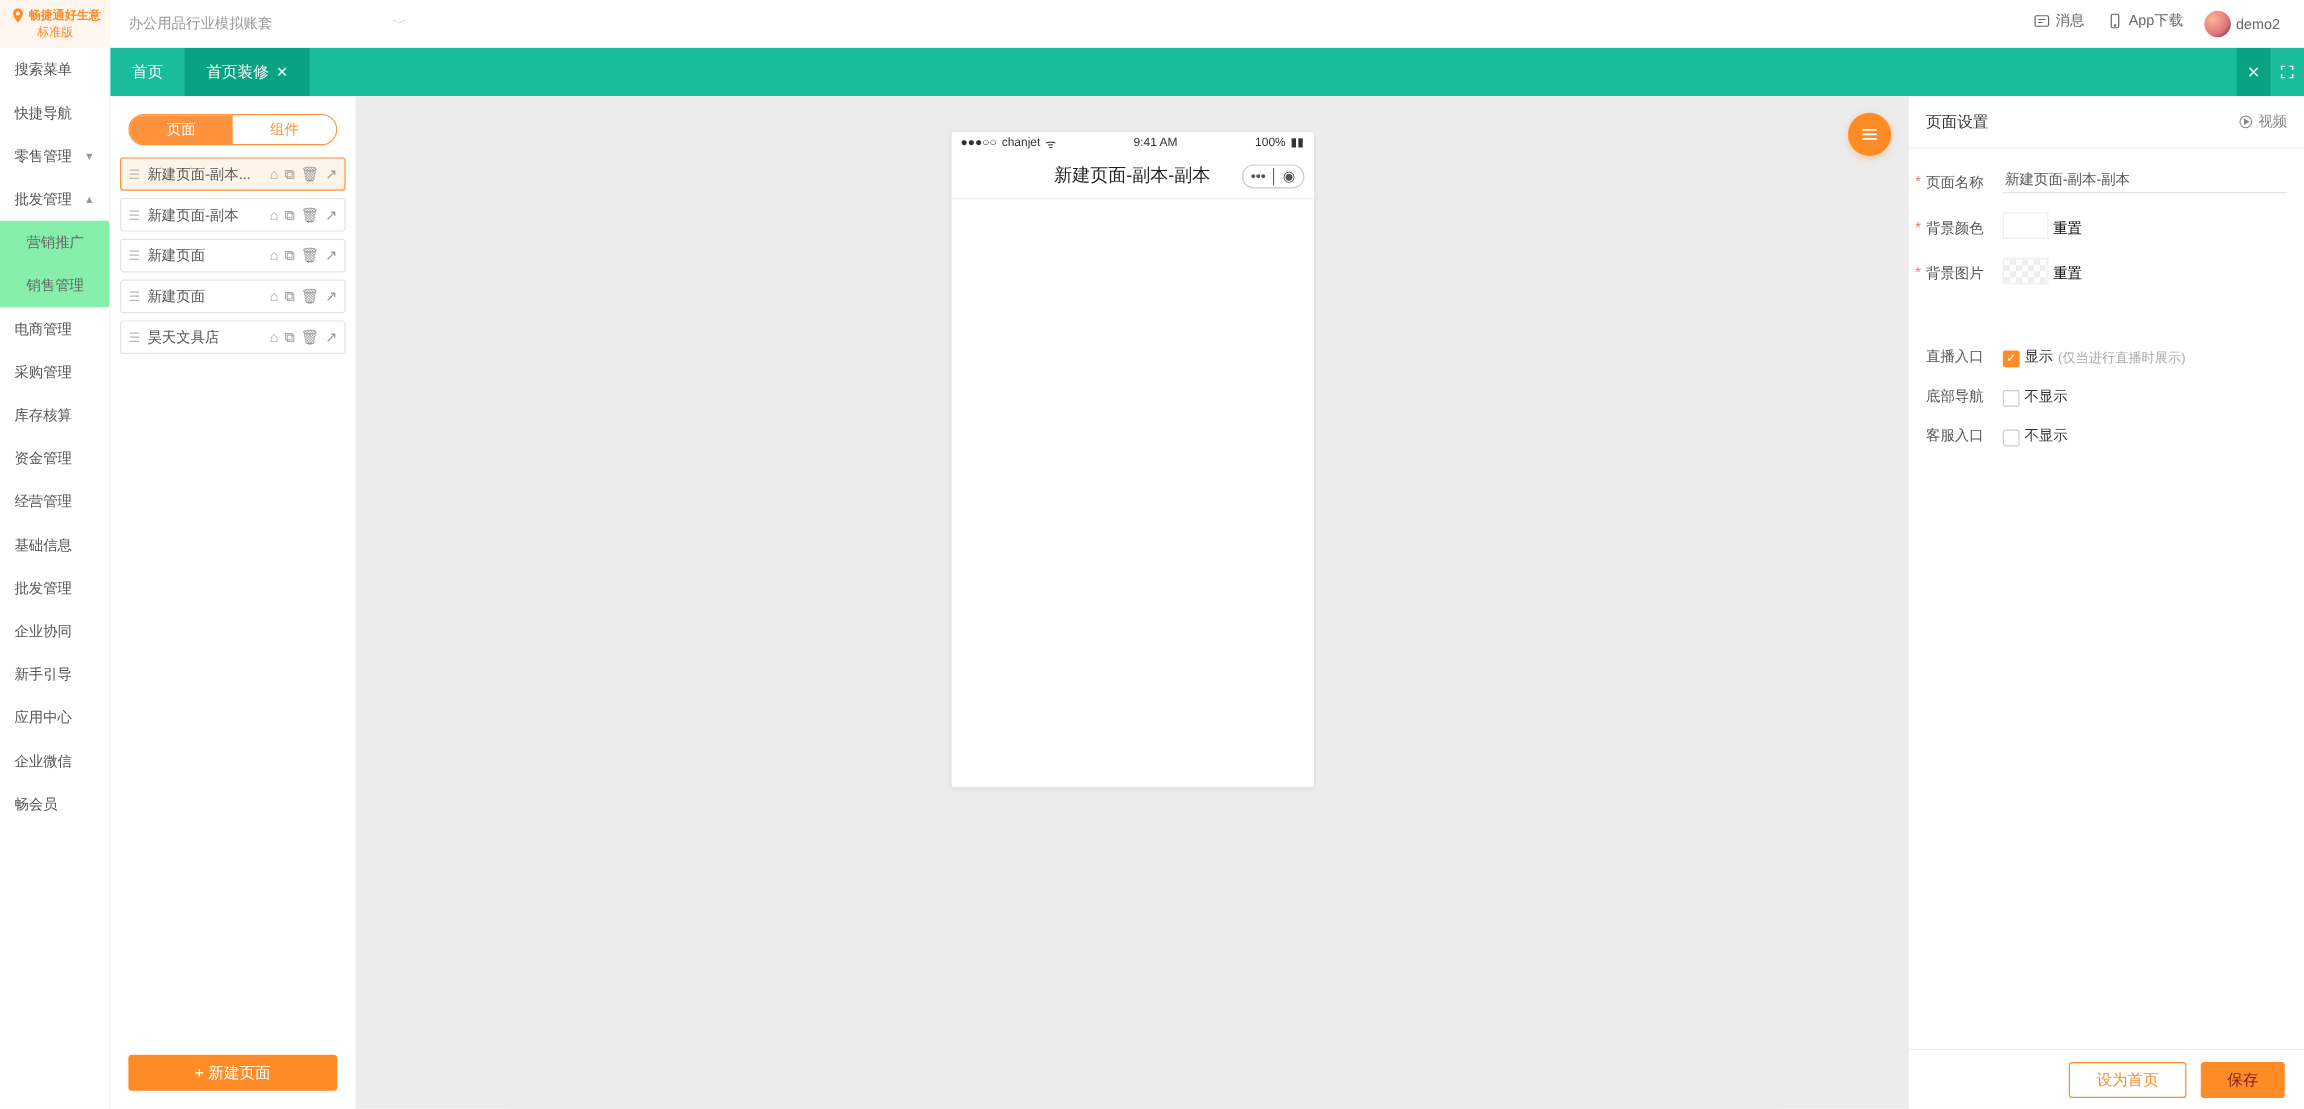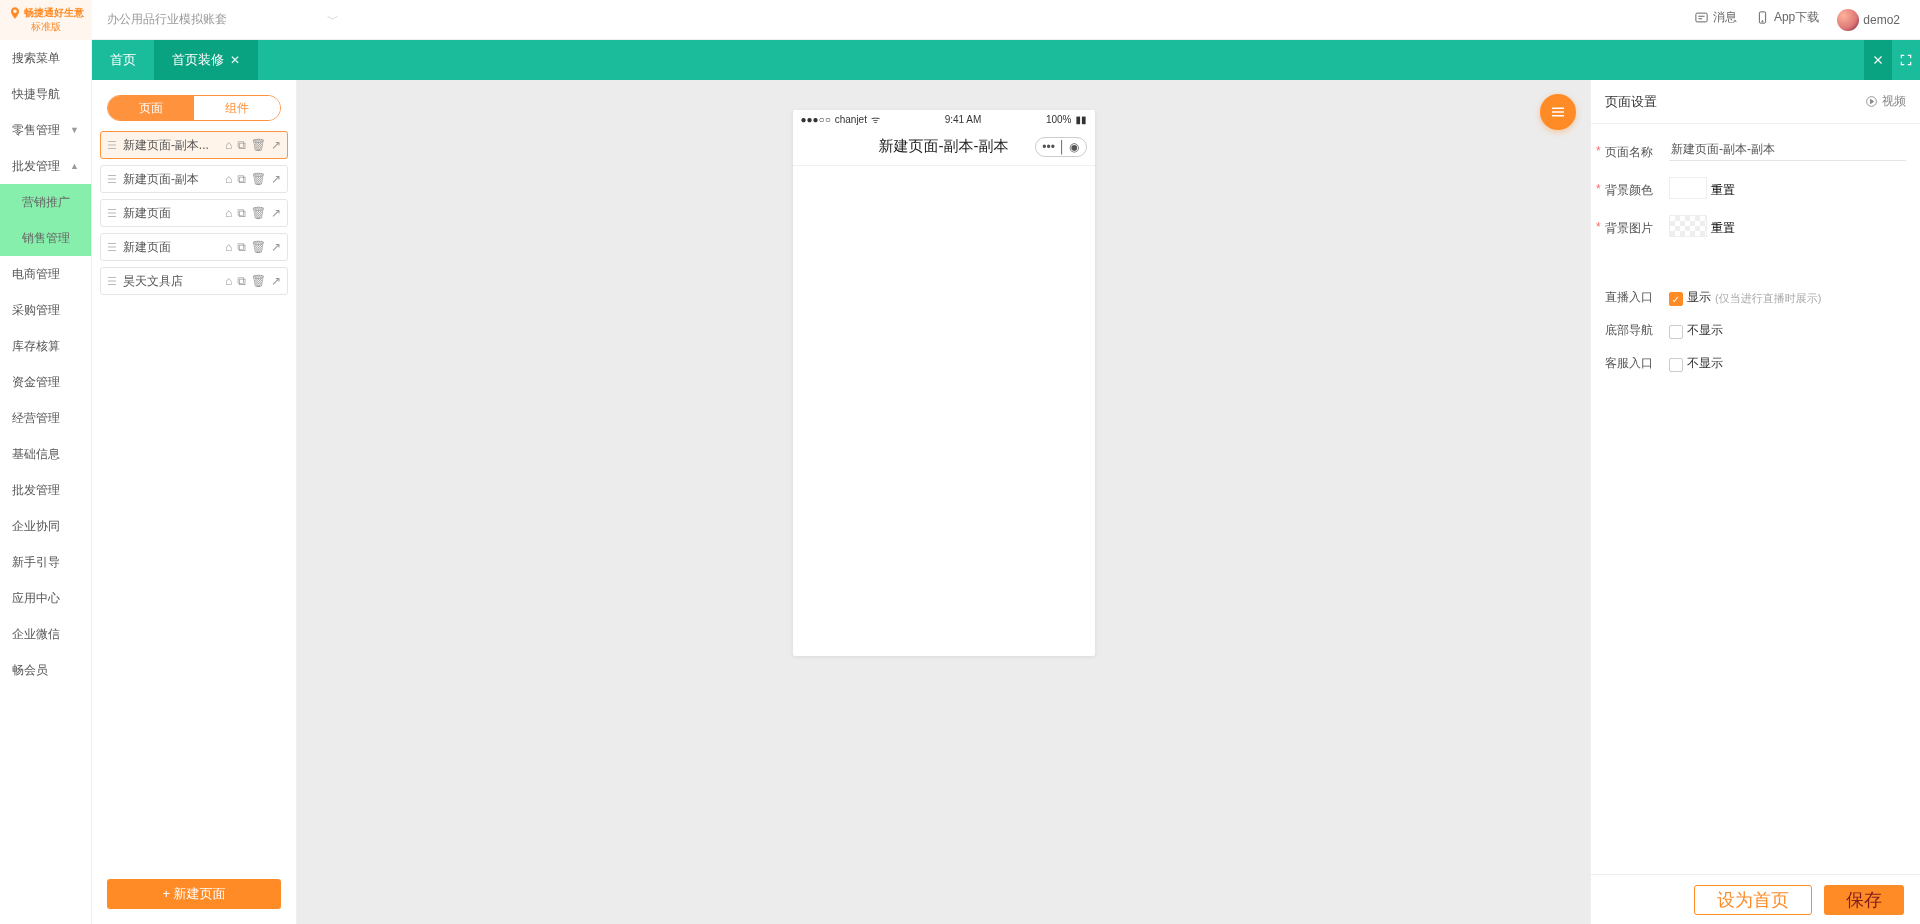--- a/index.html
+++ b/index.html
@@ -71,21 +71,21 @@
 .f-row .req::before{content:"*";color:#f56c6c;position:absolute;left:-9px}
 .txt-input{flex:1;border:none;border-bottom:1px solid #e5e5e5;padding:4px 2px;font-size:12px;color:#555;outline:none}
 .swatch{width:38px;height:22px;border:1px solid #eee;background:#fff}
 .swatch.checker{background-image:linear-gradient(45deg,#eee 25%,transparent 25%,transparent 75%,#eee 75%),linear-gradient(45deg,#eee 25%,transparent 25%,transparent 75%,#eee 75%);background-size:10px 10px;background-position:0 0,5px 5px}
 .reset{color:#000000;font-size:12px;cursor:pointer}
 .cb{width:14px;height:14px;border:1px solid #ccc;border-radius:2px;display:inline-flex;align-items:center;justify-content:center;font-size:10px;color:#fff}
 .cb.on{background:#ff8b27;border-color:#ff8b27}
 .hint{color:#aaa;font-size:11px}
 
 .footer-bar{height:50px;background:#fff;border-top:1px solid #eee;display:flex;align-items:center;justify-content:flex-end;gap:12px;padding:0 16px}
-.btn{height:30px;padding:0 22px;border-radius:3px;display:flex;align-items:center;font-size:18px;cursor:pointer}
+.btn{height:30px;padding:0 22px;border-radius:3px;display:flex;align-items:center;font-size:13px;cursor:pointer}
 .btn.ghost{border:1px solid #ff8b27;color:#ff8b27;background:#fff}
 .btn.primary{background:#ff8b27;color:#7f1d1d}
 </style>
 </head>
 <body>
 
 <div class="top-header">
   <div class="logo-box">
     <div class="logo-row">
       <svg viewBox="0 0 24 24">

